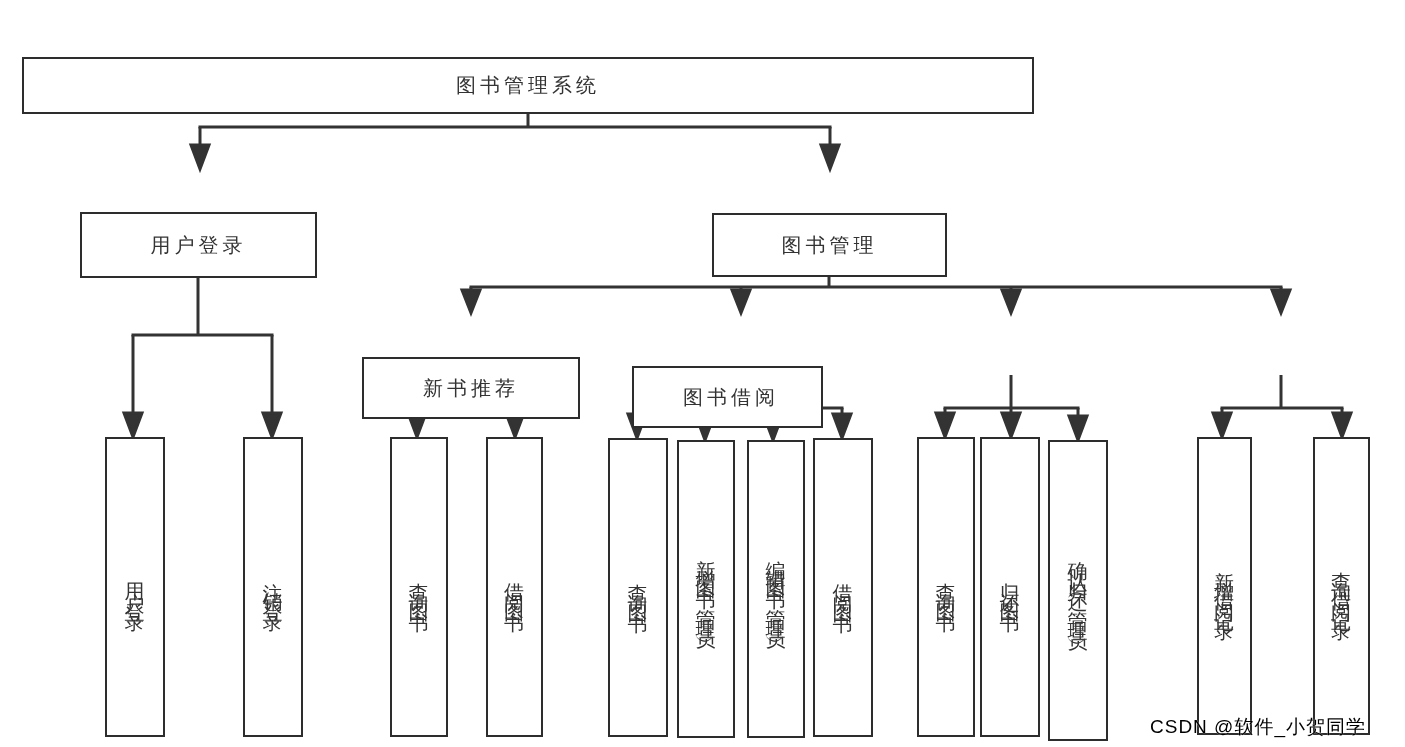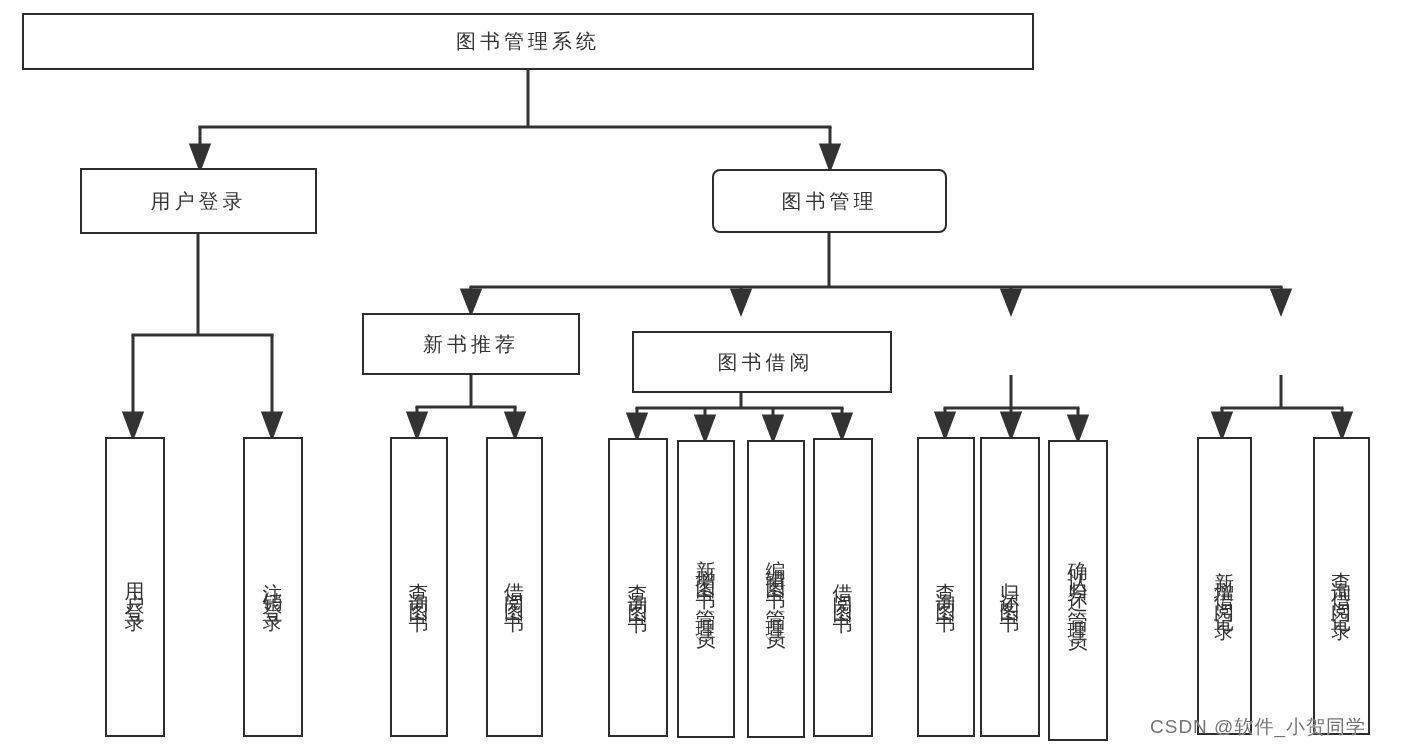--- a/index.html
+++ b/index.html
@@ -30,34 +30,35 @@
     color: #333333;
     display: flex;
     align-items: center;
     justify-content: center;
     text-align: center;
   }
   .node {
     font-size: 20px;
     letter-spacing: 4px;
     white-space: nowrap;
+    margin-top: 44px;
   }
   .vnode {
     font-size: 20px;
     writing-mode: vertical-rl;
     letter-spacing: 10px;
     line-height: 1;
   }
   .watermark {
     position: absolute;
     left: 1150px;
     top: 714px;
     width: 250px;
     font-size: 19px;
-    color: #737373;
+    color: #000000;
     letter-spacing: 1px;
     white-space: nowrap;
     text-shadow: 0 0 1px #ffffff;
   }
 </style>
 </head>
 <body>
 
 <div class="canvas">
 
@@ -121,24 +122,24 @@
       <line x1="1222" y1="408" x2="1222" y2="417"></line>
       <polygon points="1213,413 1231,413 1222,437"></polygon>
       <line x1="1342" y1="408" x2="1342" y2="417"></line>
       <polygon points="1333,413 1351,413 1342,437"></polygon>
     </g>
   </svg>
 
   <div class="node" style="left:22px; top:13px; width:1012px; height:57px;">图书管理系统</div>
 
   <div class="node" style="left:80px; top:168px; width:237px; height:66px;">用户登录</div>
-  <div class="node" style="left:712px; top:169px; width:235px; height:64px;border-radius:8px;">图书管理</div>
+  <div class="node" style="left:712px; top:169px; width:235px; height:64px;">图书管理</div>
 
   <div class="node" style="left:362px; top:313px; width:218px; height:62px;">新书推荐</div>
-  <div class="node" style="left:632px; top:331px; width:260px; height:62px;padding-left:7px;">图书借阅</div>
+  <div class="node" style="left:632px; top:322px; width:191px; height:62px;padding-left:7px;">图书借阅</div>
 
   <div class="vnode" style="left:105px; top:437px; width:60px; height:300px;">用户登录</div>
   <div class="vnode" style="left:243px; top:437px; width:60px; height:300px;">注销登录</div>
 
   <div class="vnode" style="left:390px; top:437px; width:58px; height:300px;">查询图书</div>
   <div class="vnode" style="left:486px; top:437px; width:57px; height:300px;">借阅图书</div>
 
   <div class="vnode" style="left:608px; top:438px; width:60px; height:299px;">查询图书</div>
   <div class="vnode" style="left:677px; top:440px; width:58px; height:298px;">新增图书（管理员）</div>
   <div class="vnode" style="left:747px; top:440px; width:58px; height:298px;">编辑图书（管理员）</div>

